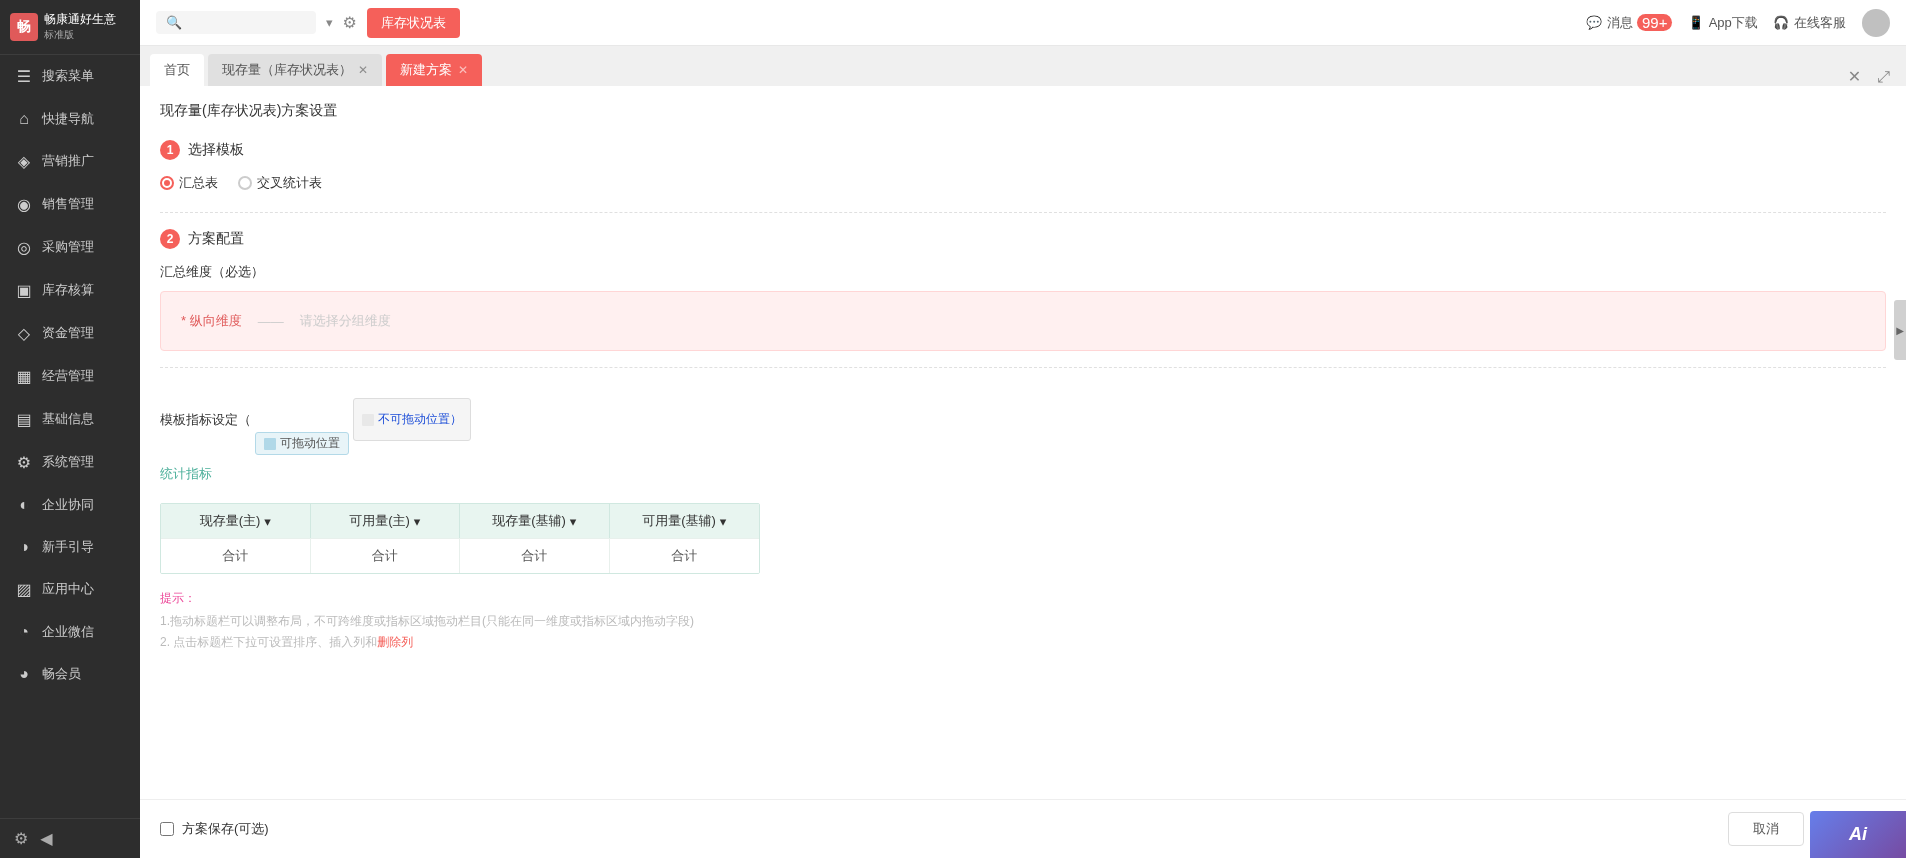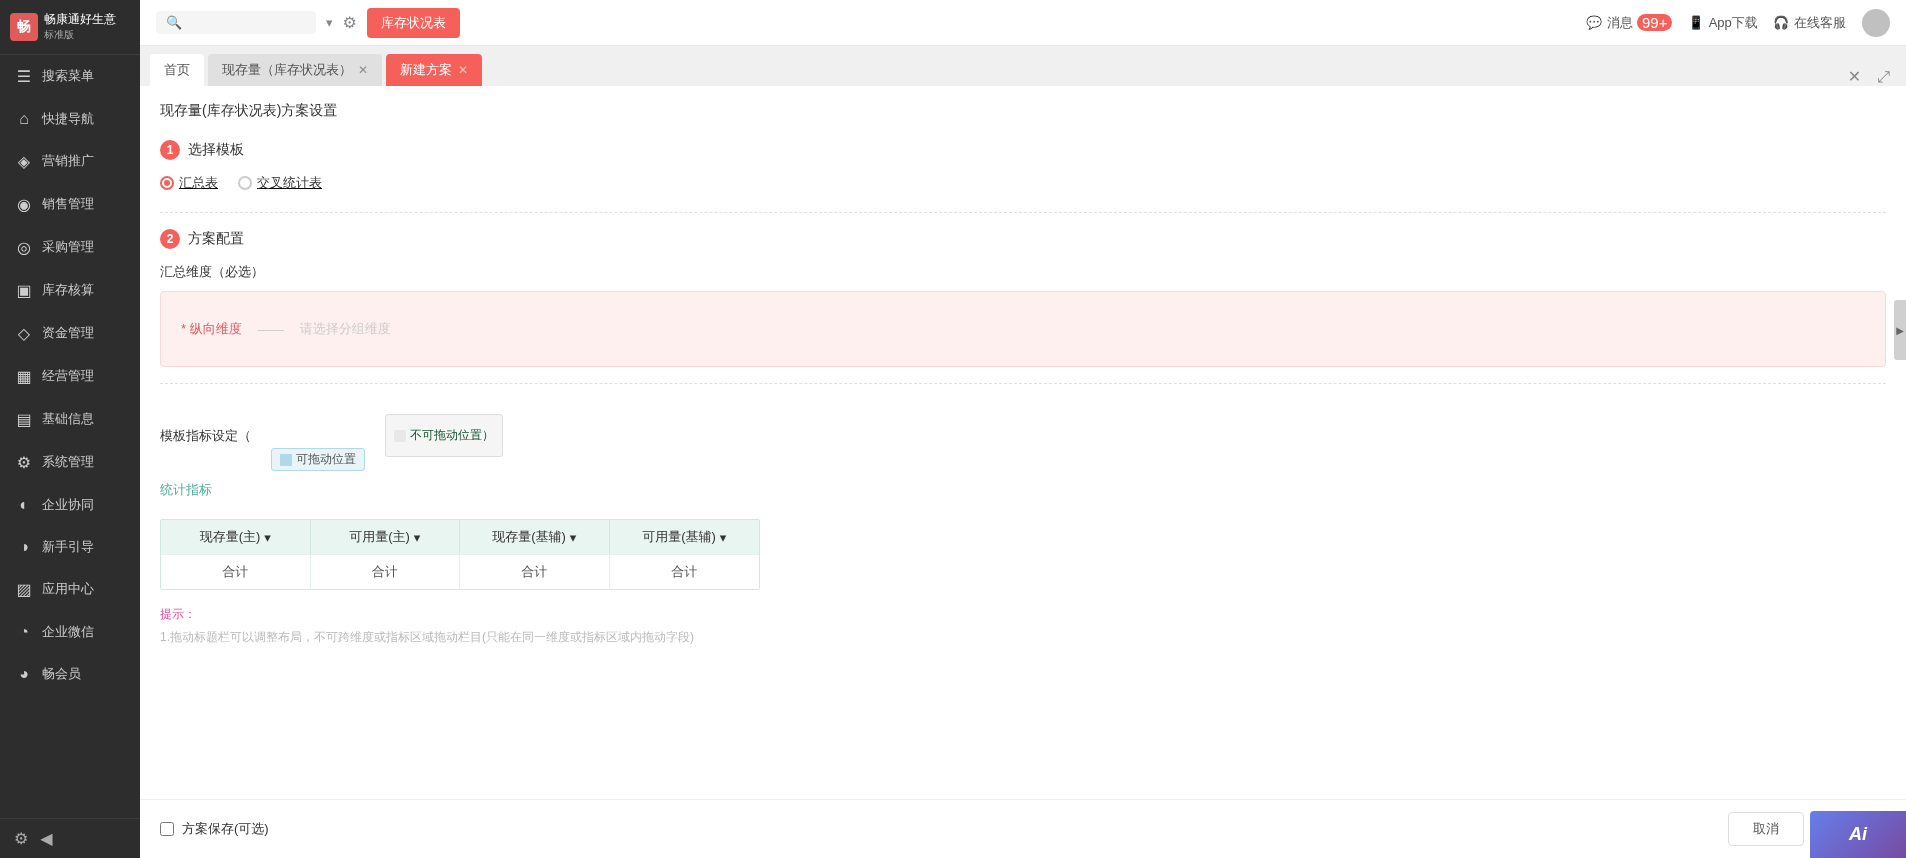--- a/index.html
+++ b/index.html
@@ -173,21 +173,21 @@
       display: flex;
       align-items: center;
       justify-content: center;
       font-size: 12px;
       font-weight: bold;
       flex-shrink: 0;
     }
     .section-title { font-size: 14px; font-weight: 500; color: #333; }
 
     
-    .template-row { display: flex; align-items: center; gap: 20px; text-decoration: underline; }
+    .template-row { display: flex; align-items: center; gap: 20px; }
     .radio-item { display: flex; align-items: center; gap: 5px; cursor: pointer; }
     .radio-circle {
       width: 14px;
       height: 14px;
       border-radius: 50%;
       border: 2px solid #ccc;
       display: flex;
       align-items: center;
       justify-content: center;
     }
@@ -206,33 +206,33 @@
 
     
     .config-section { }
     .config-label { font-size: 13px; color: #333; margin-bottom: 10px; }
 
     
     .pink-area {
       background: #fff0f0;
       border: 1px solid #ffd6d6;
       border-radius: 4px;
-      padding: 28px 20px;
+      padding: 20px 20px;
       margin-bottom: 16px;
       display: flex;
       align-items: center;
       gap: 8px;
     }
     .pink-area .vertical-dim { font-size: 13px; color: #e05a5a; }
     .pink-area .dash { color: #ccc; margin: 0 8px; }
     .pink-area .select-hint { color: #ccc; font-size: 13px; }
 
     
     .metrics-settings { margin-bottom: 12px; }
-    .metrics-settings-label { font-size: 13px; color: #333; margin-bottom: 10px; display: flex; align-items: center; gap: 20px; }
+    .metrics-settings-label { font-size: 13px; color: #333; margin-bottom: 10px; display: flex; align-items: center; gap: 4px; }
     .draggable-badge {
       display: inline-flex;
       align-items: center;
       gap: 4px;
       background: #e8f4f8;
       border: 1px solid #b3d9e8;
       border-radius: 3px;
       padding: 2px 8px;
       font-size: 12px;
       color: #555;
@@ -240,21 +240,21 @@
     }
     .non-draggable-badge {
       display: inline-flex;
       align-items: center;
       gap: 4px;
       background: #f5f5f5;
       border: 1px solid #ddd;
       border-radius: 3px;
       padding: 12px 8px;
       font-size: 12px;
-      color: #14532d;
+      color: #1d4ed8;
     }
 
     
     .metrics-section-label {
       font-size: 13px;
       color: #4CAF9A;
       margin-bottom: 20px;
     }
     .metrics-table {
       border: 1px solid #d0e8e0;
@@ -582,20 +582,23 @@
               <div class="metrics-data-cell">合计</div>
               <div class="metrics-data-cell">合计</div>
               <div class="metrics-data-cell">合计</div>
             </div>
           </div>
         </div>
 
         <div class="tips-section">
           <div class="tips-title">提示：</div>
           <div class="tips-item">1.拖动标题栏可以调整布局，不可跨维度或指标区域拖动栏目(只能在同一维度或指标区域内拖动字段)</div>
+          <div class="tips-item">
+            <span>2. 点击标题栏下拉可设置排序、插入列和</span><span class="tips-highlight">删除列</span>
+          </div>
         </div>
 
       </div>
     </div>
   </div>
 
   <div class="page-footer">
     <input type="checkbox" class="save-checkbox" style="">
     <span class="save-label">方案保存(可选)</span>
     <div class="footer-spacer"></div>

